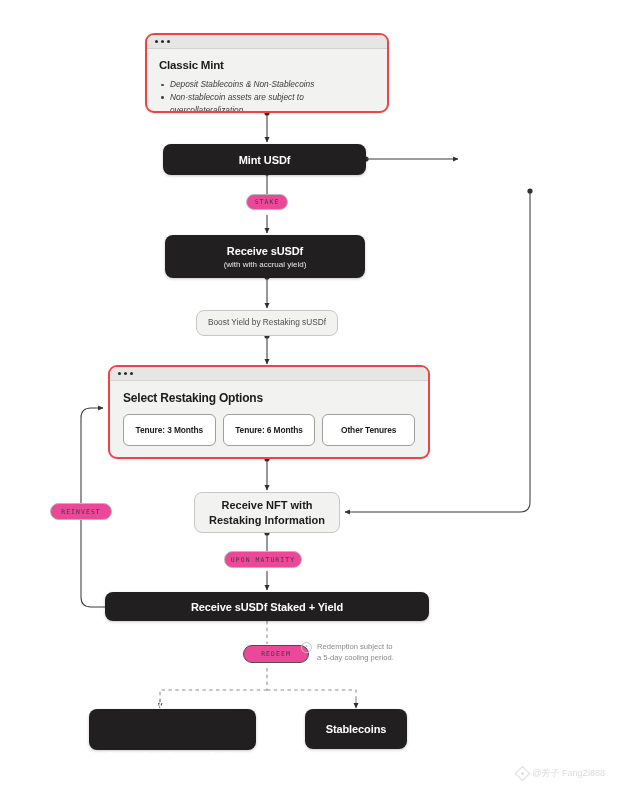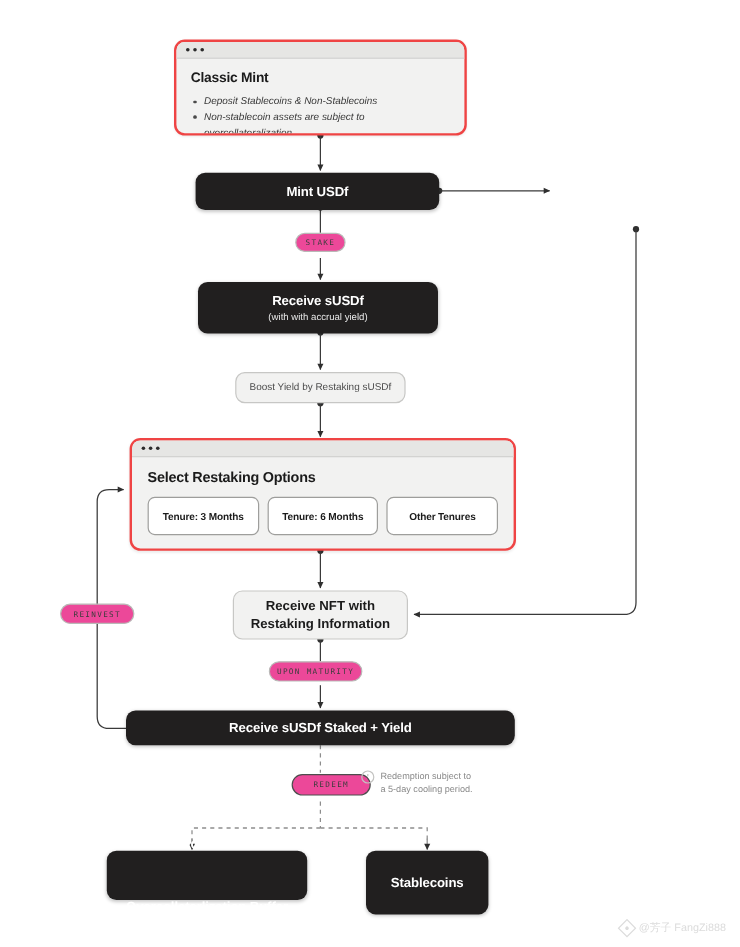--- a/index.html
+++ b/index.html
@@ -290,21 +290,21 @@
       <span>Redemption subject to</span><br>
       <span>a 5-day cooling period.</span>
     </span>
   </div>
 
   <div class="node dark" style="left:89px;top:709px;width:167px;height:41px;gap:40px;">
     <span class="t1">Unlocked Collateral &amp;</span>
     <span class="t1">Overcollaterlization Buffer</span>
   </div>
 
-  <div class="node dark" style="left:305px;top:709px;width:102px;height:53px;">
+  <div class="node dark" style="left:305px;top:709px;width:102px;height:40px;">
     <span class="t1">Stablecoins</span>
   </div>
 
   <div class="wm">
     <span class="dia"></span>
     <span>@芳子 FangZi888</span>
   </div>
 
 </div>
 

